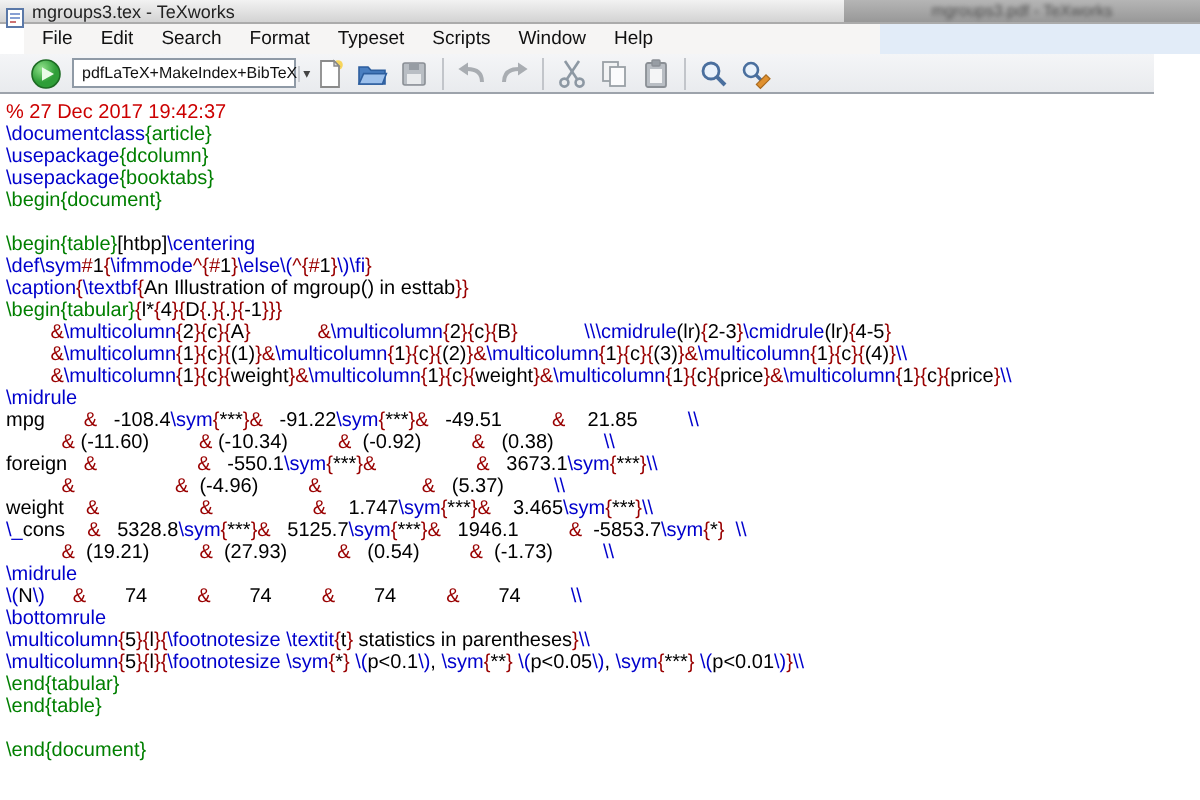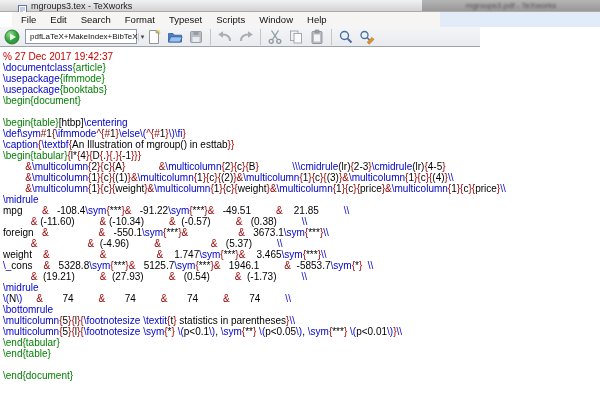--- a/index.html
+++ b/index.html
@@ -3,39 +3,39 @@
 <meta charset="utf-8">
 <style>
   * { box-sizing: border-box; margin: 0; padding: 0; }
   html,body { width:600px; height:400px; overflow:hidden; }
   body { font-family:"Liberation Sans", sans-serif; background:#fff; }
   .window { position:relative; width:600px; height:400px; background:#fff; }
 
   
   .titlebar { position:absolute; left:0; top:0; width:600px; height:12px;
     background:linear-gradient(#f2f2f2,#d3d3d3); border-bottom:1px solid #ababab;
-    display:flex; align-items:center; padding-left:18px; }
+    display:flex; align-items:center; padding-left:3px; }
   .winicon { width:9px; height:10px; display:inline-block; margin-right:4px; }
   .wintitle { font-size:9px; color:#222; line-height:12px; white-space:nowrap; }
   .bg-title { position:absolute; right:0; top:0; width:178px; height:11px;
     background:linear-gradient(#b5b5b5,#989898); display:flex; align-items:center;
     justify-content:center; }
   .bg-title span { font-size:8px; color:#3f3f3f; filter:blur(1.1px); opacity:.85; white-space:nowrap; }
 
   
   .menubar { position:absolute; left:12px; top:12px; width:600px; height:15px;
     background:#f6f5f4; display:flex; align-items:stretch; padding-left:2px; }
   .menu-item { font-size:9.5px; color:#111; line-height:15px; padding:0 7px; cursor:default; }
   .bg-strip { position:absolute; right:0; top:0; width:172px; height:15px;
     background:#e2ecf8; }
 
   
-  .toolbar { position:absolute; left:0; top:27px; width:480px; height:20px;
+  .toolbar { position:absolute; left:0; top:27px; width:577px; height:20px;
     background:linear-gradient(#f4f5f7,#e9ebee); border-bottom:1px solid #9da3ab;
-    display:flex; align-items:center; padding-left:3px; }
+    display:flex; align-items:center; padding-left:14px; }
   .tbtn { width:18px; height:18px; display:flex; align-items:center; justify-content:center;
     margin-right:3px; border:1px solid transparent; }
   .playbtn { margin-right:4px; }
   .combo { width:112px; height:15px; background:#fff; border:1px solid #8f9aa6;
     display:flex; align-items:center; justify-content:space-between;
     font-size:8px; color:#111; padding:0 2px 0 4px; margin-right:8px; white-space:nowrap; }
   .combo-arrow { font-size:7px; color:#444; border-left:1px solid #c9ccd1; padding-left:2px; }
   .sep { width:1px; height:16px; background:#c2c5ca; margin:0 5px 0 2px; }
 
   
@@ -169,34 +169,34 @@
         <circle cx="5.5" cy="6" r="3.5" fill="#eaf2fb" stroke="#4a6f9e" stroke-width="1.3"></circle>
         <line x1="8" y1="8.5" x2="10.5" y2="11" stroke="#4a6f9e" stroke-width="1.6"></line>
         <polygon points="8.2,13.2 13,8.4 15,10.4 10.2,15.2" fill="#e0912f" stroke="#a96a1f" stroke-width="0.6"></polygon>
       </svg>
     </span>
   </div>
 
   <div class="editor">
       <div class="line"><span class="com">% 27 Dec 2017 19:42:37</span></div>
       <div class="line"><span class="cmd">\documentclass</span><span class="env">{article}</span></div>
-      <div class="line"><span class="cmd">\usepackage</span><span class="env">{ifmmode}</span></div>
+      <div class="line"><span class="cmd">\usepackage</span><span class="env">{dcolumn}</span></div>
       <div class="line"><span class="cmd">\usepackage</span><span class="env">{booktabs}</span></div>
       <div class="line"><span class="env">\begin{document}</span></div>
       <div class="line">&nbsp;</div>
       <div class="line"><span class="env">\begin{table}</span><span class="txt">[htbp]</span><span class="cmd">\centering</span></div>
       <div class="line"><span class="cmd">\def</span><span class="cmd">\sym</span><span class="spc">#</span><span class="txt">1</span><span class="spc">{</span><span class="cmd">\ifmmode</span><span class="spc">^</span><span class="spc">{</span><span class="spc">#</span><span class="txt">1</span><span class="spc">}</span><span class="cmd">\else</span><span class="cmd">\(</span><span class="spc">^</span><span class="spc">{</span><span class="spc">#</span><span class="txt">1</span><span class="spc">}</span><span class="cmd">\)</span><span class="cmd">\fi</span><span class="spc">}</span></div>
       <div class="line"><span class="cmd">\caption</span><span class="spc">{</span><span class="cmd">\textbf</span><span class="spc">{</span><span class="txt">An Illustration of mgroup() in esttab</span><span class="spc">}</span><span class="spc">}</span></div>
       <div class="line"><span class="env">\begin{tabular}</span><span class="spc">{</span><span class="txt">l*</span><span class="spc">{</span><span class="txt">4</span><span class="spc">}</span><span class="spc">{</span><span class="txt">D</span><span class="spc">{</span><span class="txt">.</span><span class="spc">}</span><span class="spc">{</span><span class="txt">.</span><span class="spc">}</span><span class="spc">{</span><span class="txt">-1</span><span class="spc">}</span><span class="spc">}</span><span class="spc">}</span></div>
       <div class="line"><span class="txt">        </span><span class="spc">&amp;</span><span class="cmd">\multicolumn</span><span class="spc">{</span><span class="txt">2</span><span class="spc">}</span><span class="spc">{</span><span class="txt">c</span><span class="spc">}</span><span class="spc">{</span><span class="txt">A</span><span class="spc">}</span><span class="txt">            </span><span class="spc">&amp;</span><span class="cmd">\multicolumn</span><span class="spc">{</span><span class="txt">2</span><span class="spc">}</span><span class="spc">{</span><span class="txt">c</span><span class="spc">}</span><span class="spc">{</span><span class="txt">B</span><span class="spc">}</span><span class="txt">            </span><span class="cmd">\\</span><span class="cmd">\cmidrule</span><span class="txt">(lr)</span><span class="spc">{</span><span class="txt">2-3</span><span class="spc">}</span><span class="cmd">\cmidrule</span><span class="txt">(lr)</span><span class="spc">{</span><span class="txt">4-5</span><span class="spc">}</span></div>
       <div class="line"><span class="txt">        </span><span class="spc">&amp;</span><span class="cmd">\multicolumn</span><span class="spc">{</span><span class="txt">1</span><span class="spc">}</span><span class="spc">{</span><span class="txt">c</span><span class="spc">}</span><span class="spc">{</span><span class="txt">(1)</span><span class="spc">}</span><span class="spc">&amp;</span><span class="cmd">\multicolumn</span><span class="spc">{</span><span class="txt">1</span><span class="spc">}</span><span class="spc">{</span><span class="txt">c</span><span class="spc">}</span><span class="spc">{</span><span class="txt">(2)</span><span class="spc">}</span><span class="spc">&amp;</span><span class="cmd">\multicolumn</span><span class="spc">{</span><span class="txt">1</span><span class="spc">}</span><span class="spc">{</span><span class="txt">c</span><span class="spc">}</span><span class="spc">{</span><span class="txt">(3)</span><span class="spc">}</span><span class="spc">&amp;</span><span class="cmd">\multicolumn</span><span class="spc">{</span><span class="txt">1</span><span class="spc">}</span><span class="spc">{</span><span class="txt">c</span><span class="spc">}</span><span class="spc">{</span><span class="txt">(4)</span><span class="spc">}</span><span class="cmd">\\</span></div>
       <div class="line"><span class="txt">        </span><span class="spc">&amp;</span><span class="cmd">\multicolumn</span><span class="spc">{</span><span class="txt">1</span><span class="spc">}</span><span class="spc">{</span><span class="txt">c</span><span class="spc">}</span><span class="spc">{</span><span class="txt">weight</span><span class="spc">}</span><span class="spc">&amp;</span><span class="cmd">\multicolumn</span><span class="spc">{</span><span class="txt">1</span><span class="spc">}</span><span class="spc">{</span><span class="txt">c</span><span class="spc">}</span><span class="spc">{</span><span class="txt">weight</span><span class="spc">}</span><span class="spc">&amp;</span><span class="cmd">\multicolumn</span><span class="spc">{</span><span class="txt">1</span><span class="spc">}</span><span class="spc">{</span><span class="txt">c</span><span class="spc">}</span><span class="spc">{</span><span class="txt">price</span><span class="spc">}</span><span class="spc">&amp;</span><span class="cmd">\multicolumn</span><span class="spc">{</span><span class="txt">1</span><span class="spc">}</span><span class="spc">{</span><span class="txt">c</span><span class="spc">}</span><span class="spc">{</span><span class="txt">price</span><span class="spc">}</span><span class="cmd">\\</span></div>
       <div class="line"><span class="cmd">\midrule</span></div>
       <div class="line"><span class="txt">mpg       </span><span class="spc">&amp;</span><span class="txt">   -108.4</span><span class="cmd">\sym</span><span class="spc">{</span><span class="txt">***</span><span class="spc">}</span><span class="spc">&amp;</span><span class="txt">   -91.22</span><span class="cmd">\sym</span><span class="spc">{</span><span class="txt">***</span><span class="spc">}</span><span class="spc">&amp;</span><span class="txt">   -49.51         </span><span class="spc">&amp;</span><span class="txt">    21.85         </span><span class="cmd">\\</span></div>
-      <div class="line"><span class="txt">          </span><span class="spc">&amp;</span><span class="txt"> (-11.60)         </span><span class="spc">&amp;</span><span class="txt"> (-10.34)         </span><span class="spc">&amp;</span><span class="txt">  (-0.57)         </span><span class="spc">&amp;</span><span class="txt">   (0.38)         </span><span class="cmd">\\</span></div>
+      <div class="line"><span class="txt">          </span><span class="spc">&amp;</span><span class="txt"> (-11.60)         </span><span class="spc">&amp;</span><span class="txt"> (-10.34)         </span><span class="spc">&amp;</span><span class="txt">  (-0.92)         </span><span class="spc">&amp;</span><span class="txt">   (0.38)         </span><span class="cmd">\\</span></div>
       <div class="line"><span class="txt">foreign   </span><span class="spc">&amp;</span><span class="txt">                  </span><span class="spc">&amp;</span><span class="txt">   -550.1</span><span class="cmd">\sym</span><span class="spc">{</span><span class="txt">***</span><span class="spc">}</span><span class="spc">&amp;</span><span class="txt">                  </span><span class="spc">&amp;</span><span class="txt">   3673.1</span><span class="cmd">\sym</span><span class="spc">{</span><span class="txt">***</span><span class="spc">}</span><span class="cmd">\\</span></div>
       <div class="line"><span class="txt">          </span><span class="spc">&amp;</span><span class="txt">                  </span><span class="spc">&amp;</span><span class="txt">  (-4.96)         </span><span class="spc">&amp;</span><span class="txt">                  </span><span class="spc">&amp;</span><span class="txt">   (5.37)         </span><span class="cmd">\\</span></div>
       <div class="line"><span class="txt">weight    </span><span class="spc">&amp;</span><span class="txt">                  </span><span class="spc">&amp;</span><span class="txt">                  </span><span class="spc">&amp;</span><span class="txt">    1.747</span><span class="cmd">\sym</span><span class="spc">{</span><span class="txt">***</span><span class="spc">}</span><span class="spc">&amp;</span><span class="txt">    3.465</span><span class="cmd">\sym</span><span class="spc">{</span><span class="txt">***</span><span class="spc">}</span><span class="cmd">\\</span></div>
       <div class="line"><span class="cmd">\_</span><span class="txt">cons    </span><span class="spc">&amp;</span><span class="txt">   5328.8</span><span class="cmd">\sym</span><span class="spc">{</span><span class="txt">***</span><span class="spc">}</span><span class="spc">&amp;</span><span class="txt">   5125.7</span><span class="cmd">\sym</span><span class="spc">{</span><span class="txt">***</span><span class="spc">}</span><span class="spc">&amp;</span><span class="txt">   1946.1         </span><span class="spc">&amp;</span><span class="txt">  -5853.7</span><span class="cmd">\sym</span><span class="spc">{</span><span class="txt">*</span><span class="spc">}</span><span class="txt">  </span><span class="cmd">\\</span></div>
       <div class="line"><span class="txt">          </span><span class="spc">&amp;</span><span class="txt">  (19.21)         </span><span class="spc">&amp;</span><span class="txt">  (27.93)         </span><span class="spc">&amp;</span><span class="txt">   (0.54)         </span><span class="spc">&amp;</span><span class="txt">  (-1.73)         </span><span class="cmd">\\</span></div>
       <div class="line"><span class="cmd">\midrule</span></div>
       <div class="line"><span class="cmd">\(</span><span class="txt">N</span><span class="cmd">\)</span><span class="txt">     </span><span class="spc">&amp;</span><span class="txt">       74         </span><span class="spc">&amp;</span><span class="txt">       74         </span><span class="spc">&amp;</span><span class="txt">       74         </span><span class="spc">&amp;</span><span class="txt">       74         </span><span class="cmd">\\</span></div>
       <div class="line"><span class="cmd">\bottomrule</span></div>
       <div class="line"><span class="cmd">\multicolumn</span><span class="spc">{</span><span class="txt">5</span><span class="spc">}</span><span class="spc">{</span><span class="txt">l</span><span class="spc">}</span><span class="spc">{</span><span class="cmd">\footnotesize</span><span class="txt"> </span><span class="cmd">\textit</span><span class="spc">{</span><span class="txt">t</span><span class="spc">}</span><span class="txt"> statistics in parentheses</span><span class="spc">}</span><span class="cmd">\\</span></div>
       <div class="line"><span class="cmd">\multicolumn</span><span class="spc">{</span><span class="txt">5</span><span class="spc">}</span><span class="spc">{</span><span class="txt">l</span><span class="spc">}</span><span class="spc">{</span><span class="cmd">\footnotesize</span><span class="txt"> </span><span class="cmd">\sym</span><span class="spc">{</span><span class="txt">*</span><span class="spc">}</span><span class="txt"> </span><span class="cmd">\(</span><span class="txt">p&lt;0.1</span><span class="cmd">\)</span><span class="txt">, </span><span class="cmd">\sym</span><span class="spc">{</span><span class="txt">**</span><span class="spc">}</span><span class="txt"> </span><span class="cmd">\(</span><span class="txt">p&lt;0.05</span><span class="cmd">\)</span><span class="txt">, </span><span class="cmd">\sym</span><span class="spc">{</span><span class="txt">***</span><span class="spc">}</span><span class="txt"> </span><span class="cmd">\(</span><span class="txt">p&lt;0.01</span><span class="cmd">\)</span><span class="spc">}</span><span class="cmd">\\</span></div>

